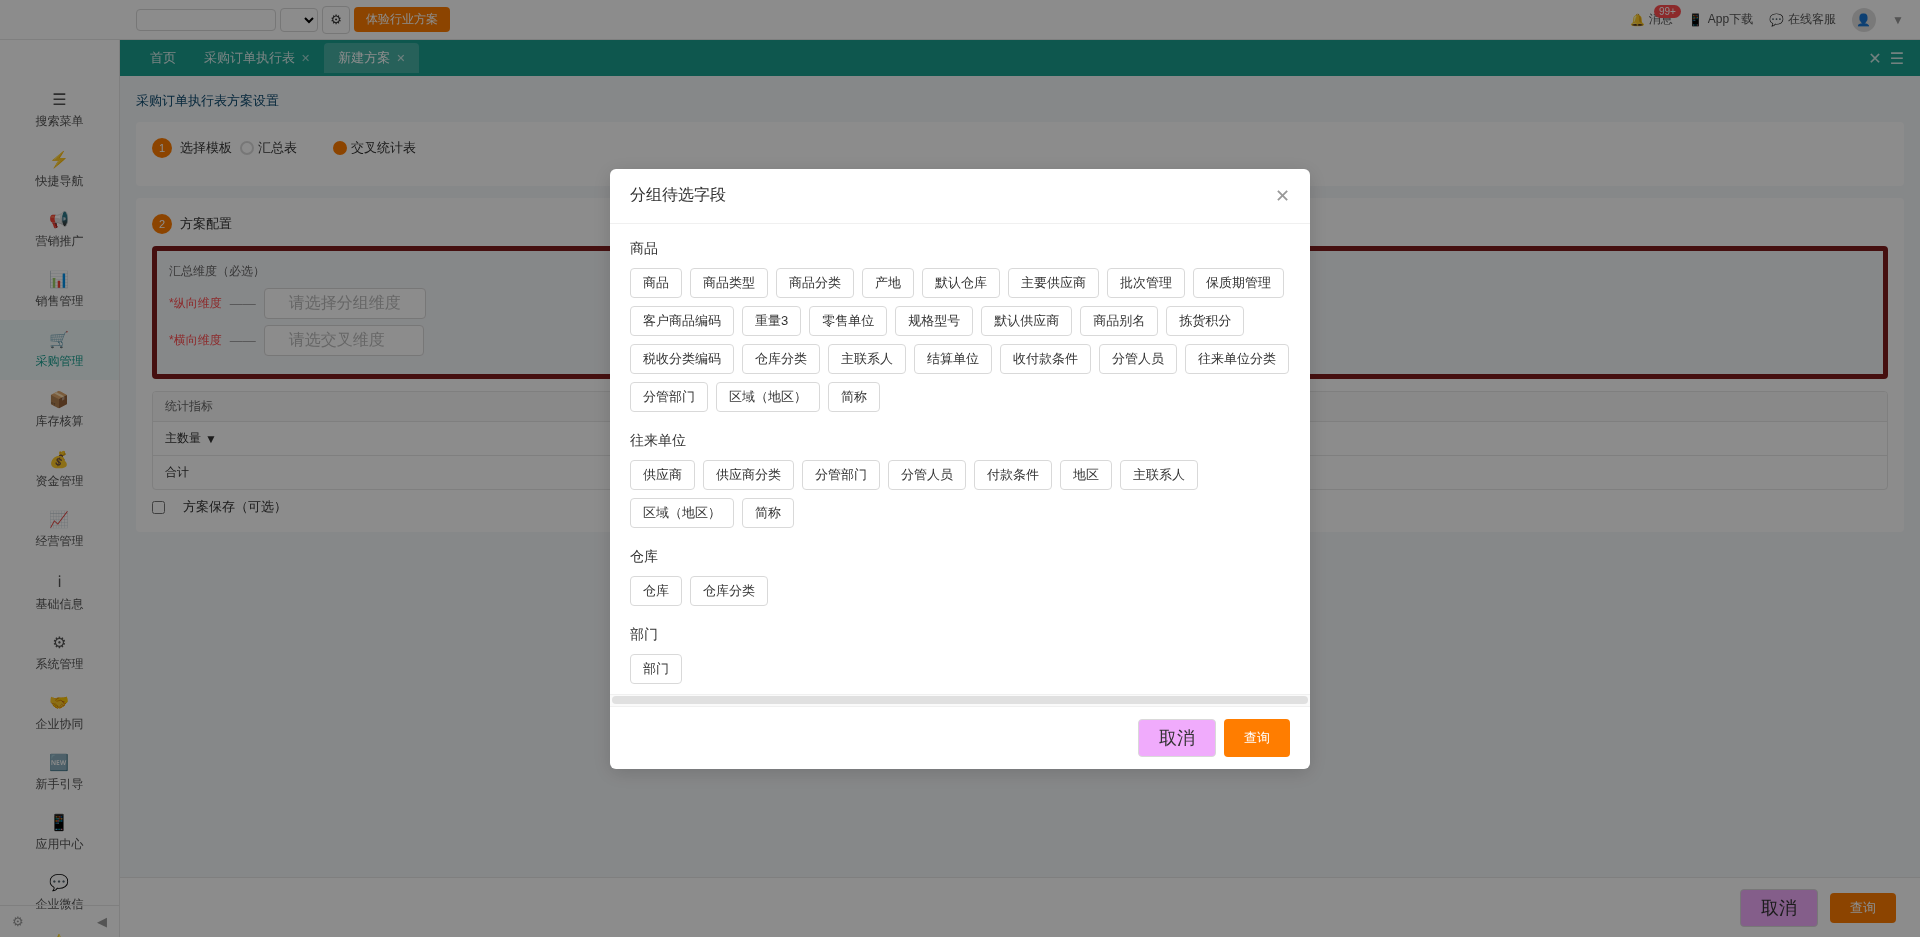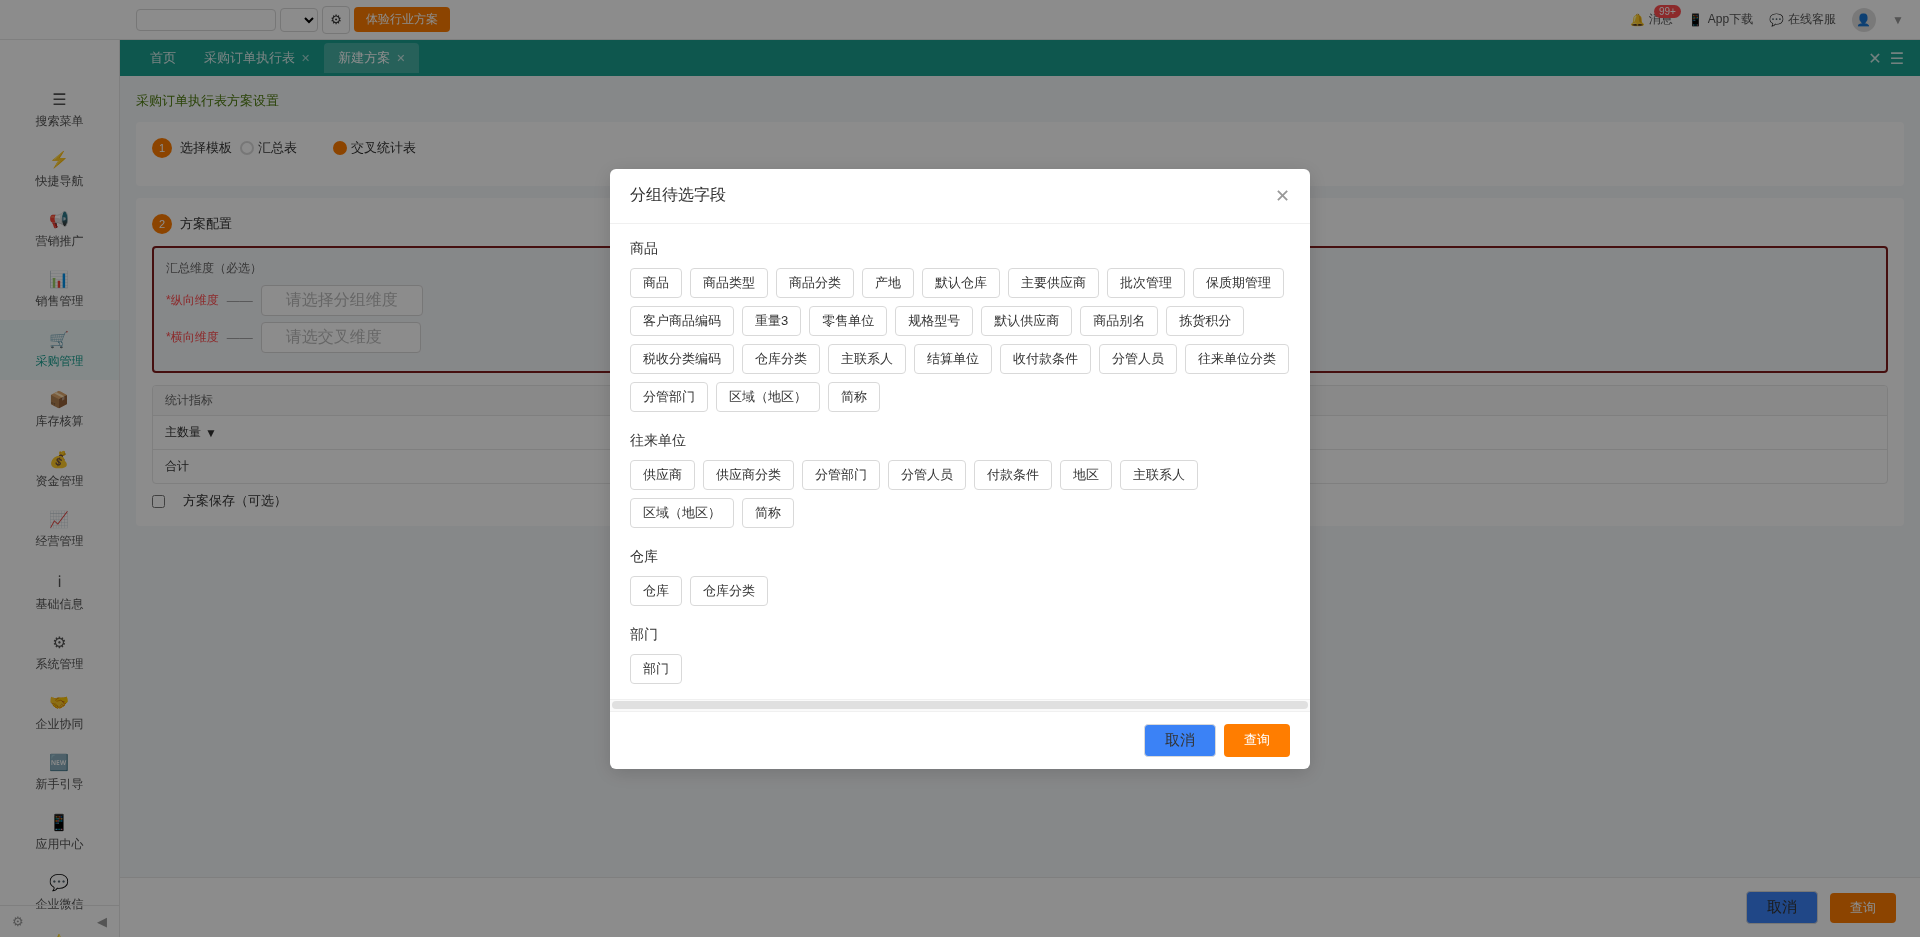--- a/index.html
+++ b/index.html
@@ -30,21 +30,21 @@
     
     .sidebar { position: fixed; top: 0; left: 0; bottom: 0; width: 120px; background: #fff; border-right: 1px solid #e8e8e8; z-index: 98; padding-top: 40px; }
     .sidebar-logo { height: 40px; background: #1a9e8f; display: flex; align-items: center; justify-content: center; position: absolute; top: 0; left: 0; right: 0; }
     .sidebar-item { display: flex; flex-direction: column; align-items: center; justify-content: center; padding: 10px 8px; cursor: pointer; color: #555; font-size: 12px; gap: 4px; }
     .sidebar-item.active { color: #1a9e8f; background: #f0fafa; }
     .sidebar-icon { font-size: 16px; }
     .sidebar-bottom { position: absolute; bottom: 0; left: 0; right: 0; border-top: 1px solid #e8e8e8; }
 
     
     .main-content { position: fixed; top: 76px; left: 120px; right: 0; bottom: 0; background: #f5f7fa; overflow: auto; padding: 16px; }
-    .page-title { font-size: 13px; color: #4d7c0f; margin-bottom: 12px; }
+    .page-title { font-size: 13px; color: #0c4a6e; margin-bottom: 12px; }
     .config-section { background: white; border-radius: 4px; padding: 16px; margin-bottom: 12px; }
     .step-header { display: flex; align-items: center; gap: 8px; margin-bottom: 12px; }
     .step-num { width: 20px; height: 20px; background: #ff7d00; color: white; border-radius: 50%; display: flex; align-items: center; justify-content: center; font-size: 11px; flex-shrink: 0; }
     .template-options { display: flex; gap: 36px; align-items: center; }
     .radio-option { display: flex; align-items: center; gap: 4px; cursor: pointer; font-size: 13px; }
     .radio-circle { width: 14px; height: 14px; border-radius: 50%; border: 2px solid #d9d9d9; }
     .radio-circle.checked { border-color: #ff7d00; background: #ff7d00; }
 
     
     .overlay { position: fixed; top: 0; left: 0; right: 0; bottom: 0; background: rgba(0,0,0,0.45); z-index: 200; display: flex; align-items: center; justify-content: center; }
@@ -66,25 +66,25 @@
     
     .modal-body::-webkit-scrollbar { width: 6px; }
     .modal-body::-webkit-scrollbar-track { background: #f1f1f1; }
     .modal-body::-webkit-scrollbar-thumb { background: #ccc; border-radius: 3px; }
 
     
     .modal-hscroll { height: 12px; border-top: 1px solid #f0f0f0; background: #fafafa; position: relative; }
     .modal-hscroll-bar { position: absolute; bottom: 2px; left: 0; right: 0; height: 8px; background: #e0e0e0; margin: 0 2px; border-radius: 4px; }
 
     
-    .btn-cancel { border: 1px solid #d9d9d9; background: #3b82f6; border-radius: 4px; padding: 6px 20px; cursor: pointer; font-size: 15px; color: #333; }
+    .btn-cancel { border: 1px solid #d9d9d9; background: #f0abfc; border-radius: 4px; padding: 6px 20px; cursor: pointer; font-size: 18px; color: #333; }
     .btn-confirm { background: #ff7d00; color: white; border: none; border-radius: 4px; padding: 6px 20px; cursor: pointer; font-size: 13px; }
     .bottom-bar { position: fixed; bottom: 0; left: 120px; right: 0; height: 60px; background: white; border-top: 1px solid #e8e8e8; display: flex; align-items: center; justify-content: flex-end; padding: 0 24px; gap: 12px; z-index: 50; }
 
-    .required-section { background: #f5f7fa; border: 2px solid #7f1d1d; border-radius: 4px; padding: 12px; margin-bottom: 12px; }
+    .required-section { background: #f5f7fa; border: 5px solid #7f1d1d; border-radius: 4px; padding: 12px; margin-bottom: 12px; }
     .required-label { font-size: 12px; color: #666; margin-bottom: 8px; }
     .dimension-row { display: flex; align-items: center; gap: 8px; margin-bottom: 6px; }
     .dimension-label { font-size: 12px; color: #ff4d4f; }
     .dimension-dash { color: #999; }
     .dimension-select { border: 1px solid #d9d9d9; border-radius: 4px; padding: 4px 24px; font-size: 16px; color: #bbb; min-width: 160px; cursor: pointer; background: white; }
   </style>
 </head>
 <body>
 
 <div class="sidebar">

